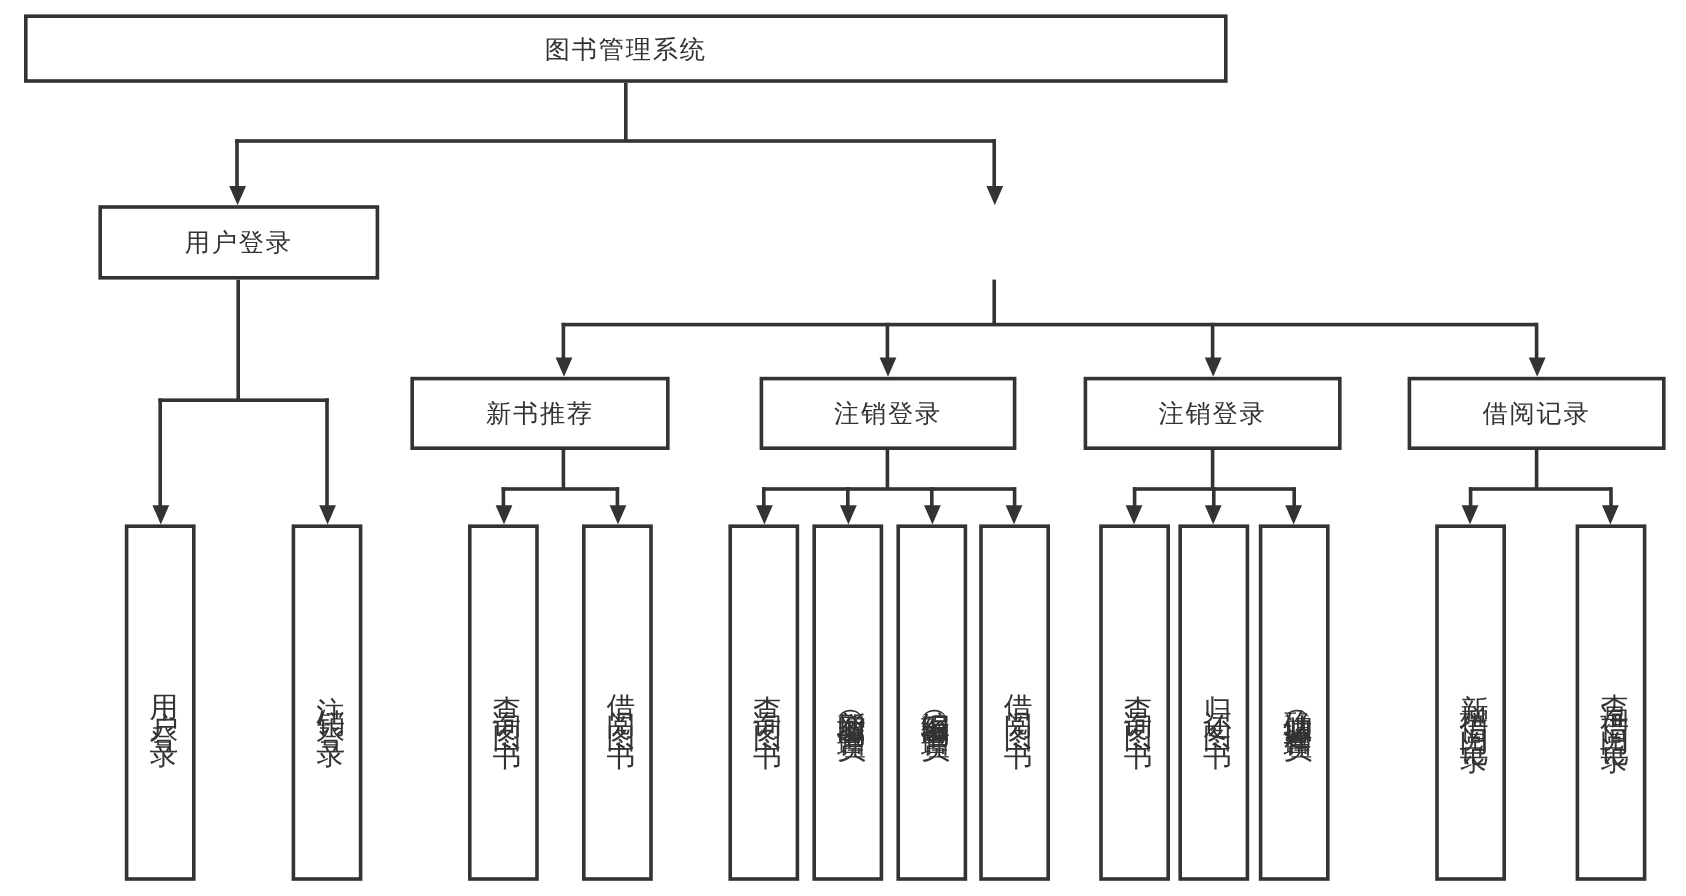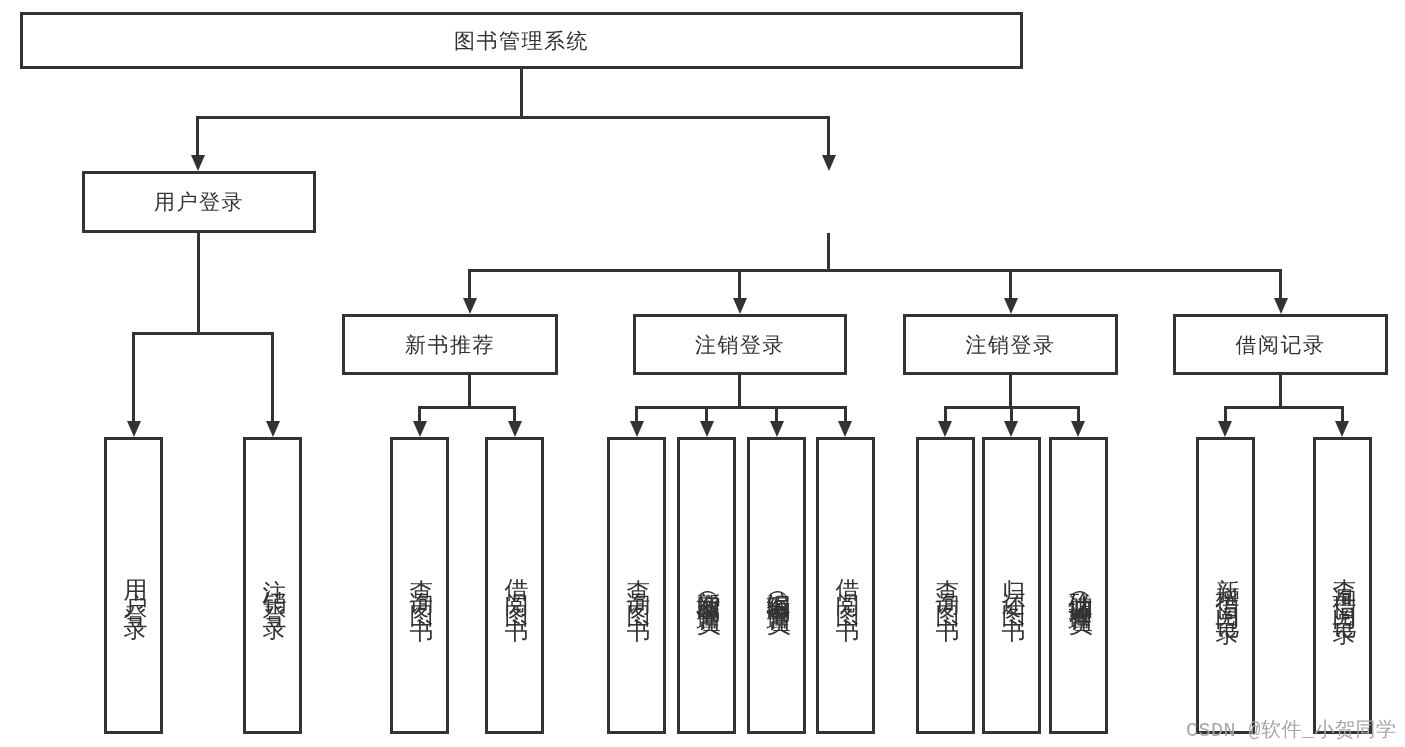--- a/index.html
+++ b/index.html
@@ -164,15 +164,14 @@
   <div class="v" style="left:1077px;top:406px;height:16px"></div>
   <div class="a" style="left:1071px;top:421px"></div>
 
   <div class="v" style="left:1279px;top:375px;height:33px"></div>
   <div class="h" style="left:1224px;top:406px;width:119px"></div>
   <div class="v" style="left:1224px;top:406px;height:16px"></div>
   <div class="a" style="left:1218px;top:421px"></div>
   <div class="v" style="left:1341px;top:406px;height:16px"></div>
   <div class="a" style="left:1335px;top:421px"></div>
 
-  <div class="watermark">CSDN @软件_小贺同学</div>
 
 </div>
 
 </body></html>

